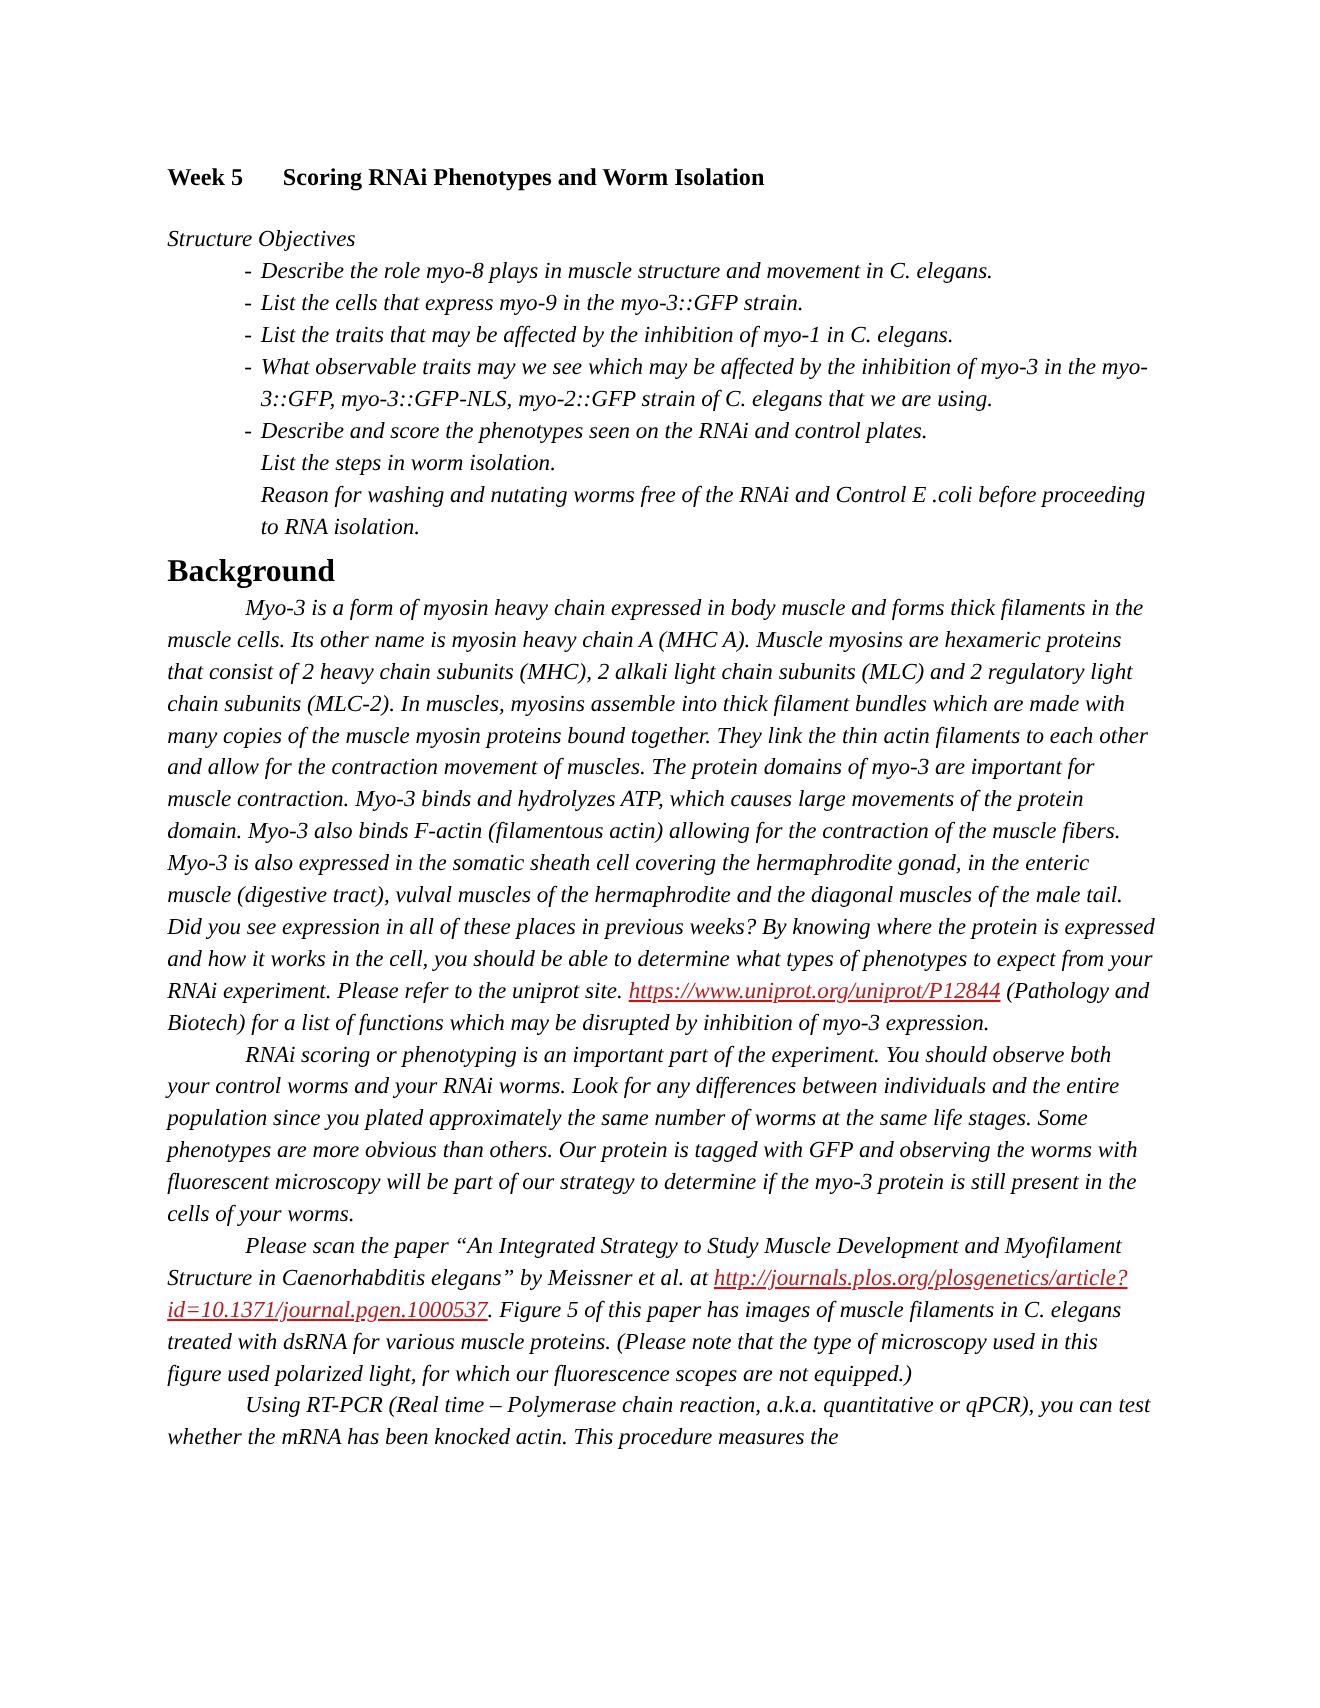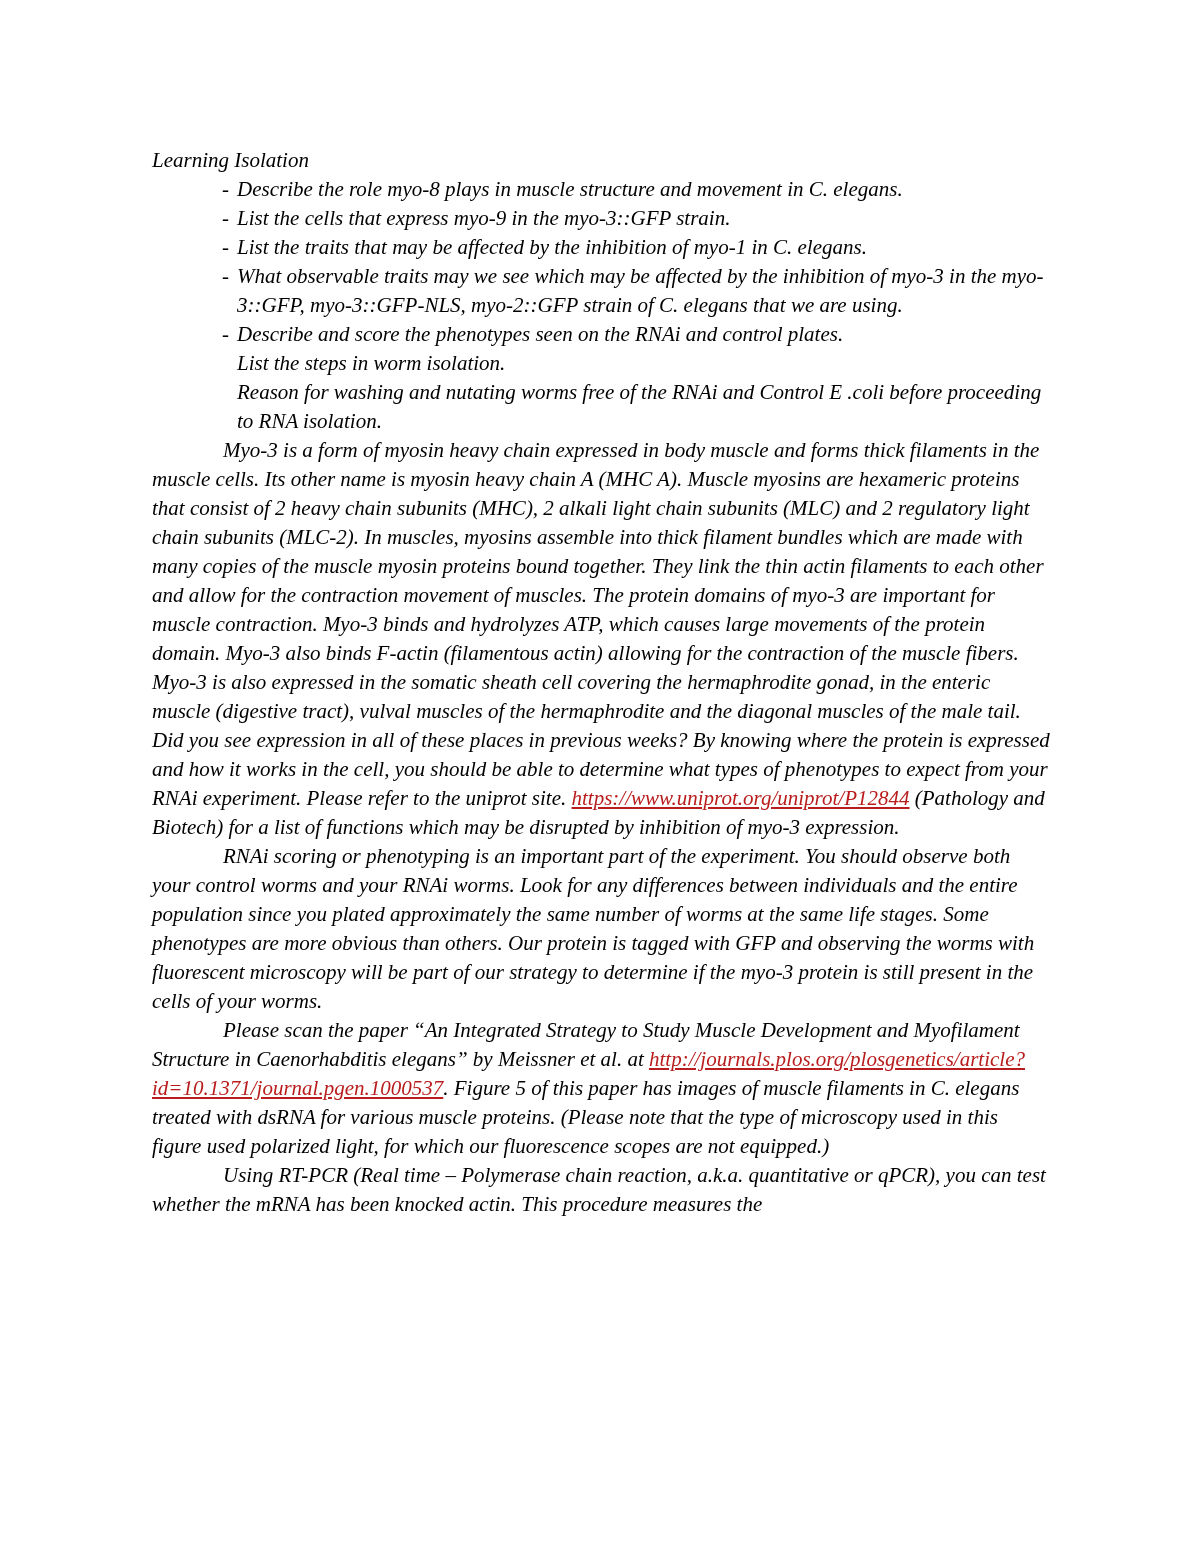--- a/index.html
+++ b/index.html
@@ -75,22 +75,25 @@
     color: #b91c1c;
     text-decoration: underline;
     cursor: pointer;
   }
 </style>
 </head>
 <body>
 
 <div class="page">
 
+  <h1 class="doc-title">
+    <span class="week">Week 5</span><span>Scoring RNAi Phenotypes and Worm Isolation</span>
+  </h1>
 
-  <p class="objectives-heading">Learning Isolation</p>
+  <p class="objectives-heading">Structure Objectives</p>
 
   <div class="objectives-list">
     <div class="obj-item">
       <span class="obj-marker">-</span>
       <span class="obj-text">Describe the role myo-8 plays in muscle structure and movement in C. elegans.</span>
     </div>
     <div class="obj-item">
       <span class="obj-marker">-</span>
       <span class="obj-text">List the cells that express myo-9 in the myo-3::GFP strain.</span>
     </div>
@@ -103,20 +106,21 @@
       <span class="obj-text">What observable traits may we see which may be affected by the inhibition of myo-3 in the myo-3::GFP, myo-3::GFP-NLS, myo-2::GFP strain of C. elegans that we are using.</span>
     </div>
     <div class="obj-item">
       <span class="obj-marker">-</span>
       <span class="obj-text">Describe and score the phenotypes seen on the RNAi and control plates.
 List the steps in worm isolation.
 Reason for washing and nutating worms free of the RNAi and Control E .coli before proceeding to RNA isolation.</span>
     </div>
   </div>
 
+  <h2 class="section-heading">Background</h2>
 
   <p class="body-para"><span>Myo-3 is a form of myosin heavy chain expressed in body muscle and forms thick filaments in the muscle cells.  Its other name is myosin heavy chain A (MHC A).  Muscle myosins are hexameric proteins that consist of 2 heavy chain subunits (MHC), 2 alkali light chain subunits (MLC) and 2 regulatory light chain subunits (MLC-2).  In muscles, myosins assemble into thick filament bundles which are made with many copies of the muscle myosin proteins bound together.  They link the thin actin filaments to each other and allow for the contraction movement of muscles.  The protein domains of myo-3 are important for muscle contraction.  Myo-3 binds and hydrolyzes ATP, which causes large movements of the protein domain.  Myo-3 also binds F-actin (filamentous actin) allowing for the contraction of the muscle fibers.  Myo-3 is also expressed in the somatic sheath cell covering the hermaphrodite gonad, in the enteric muscle (digestive tract), vulval muscles of the hermaphrodite and the diagonal muscles of the male tail.  Did you see expression in all of these places in previous weeks?  By knowing where the protein is expressed and how it works in the cell, you should be able to determine what types of phenotypes to expect from your RNAi experiment.  Please refer to the uniprot site. </span><a class="doc-link" href="#">https://www.uniprot.org/uniprot/P12844</a><span> (Pathology and Biotech) for a list of functions which may be disrupted by inhibition of myo-3 expression.</span></p>
 
   <p class="body-para">RNAi scoring or phenotyping is an important part of the experiment.  You should observe both your control worms and your RNAi worms. Look for any differences between individuals and the entire population since you plated approximately the same number of worms at the same life stages. Some phenotypes are more obvious than others.  Our protein is tagged with GFP and observing the worms with fluorescent microscopy will be part of our strategy to determine if the myo-3 protein is still present in the cells of your worms.</p>
 
   <p class="body-para"><span>Please scan the paper “An Integrated Strategy to Study Muscle Development and Myofilament Structure in Caenorhabditis elegans” by Meissner et al. at </span><a class="doc-link" href="#">http://journals.plos.org/plosgenetics/article?id=10.1371/journal.pgen.1000537</a><span>. Figure 5 of this paper has images of muscle filaments in C. elegans treated with dsRNA for various muscle proteins.  (Please note that the type of microscopy used in this figure used polarized light, for which our fluorescence scopes are not equipped.)</span></p>
 
   <p class="body-para">Using RT-PCR (Real time – Polymerase chain reaction, a.k.a. quantitative or qPCR), you can test whether the mRNA has been knocked actin. This procedure measures the</p>
 
 </div>

